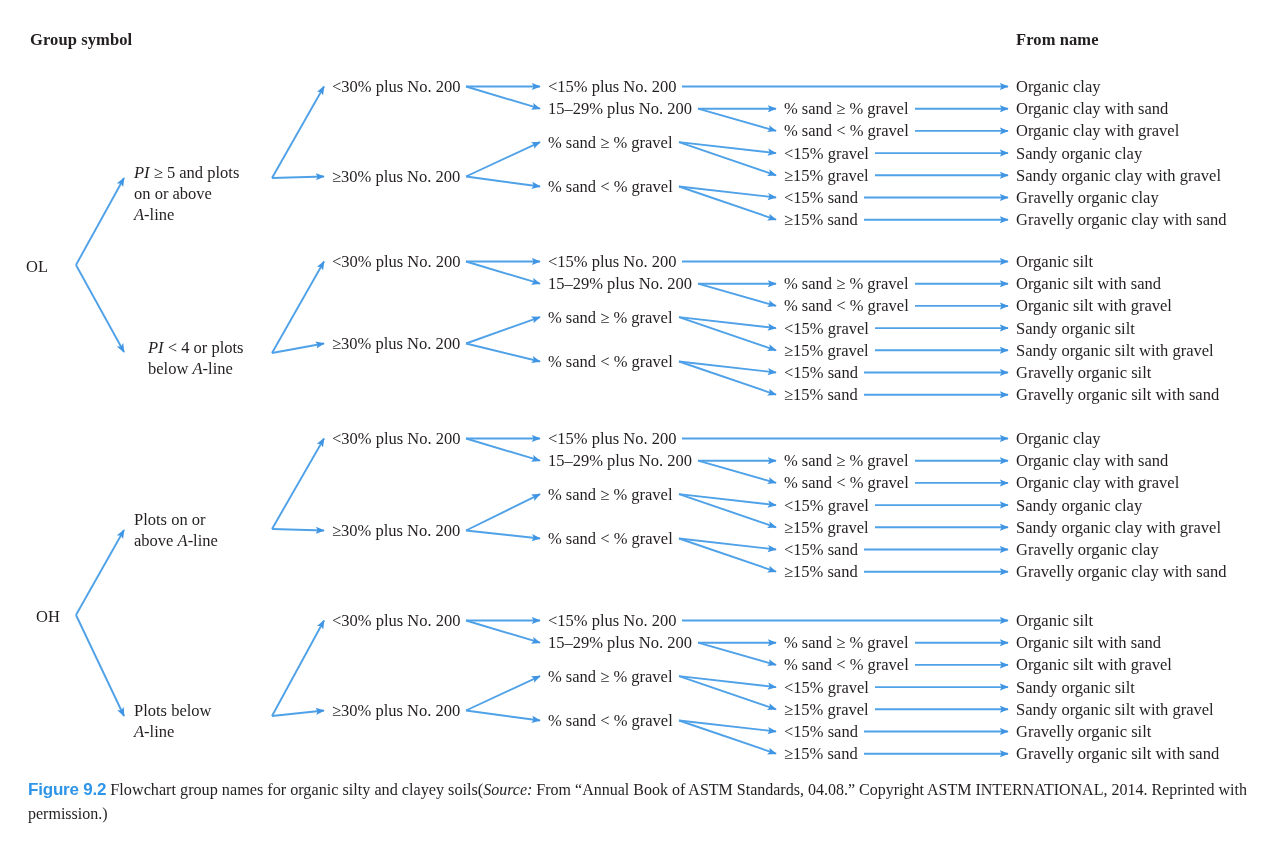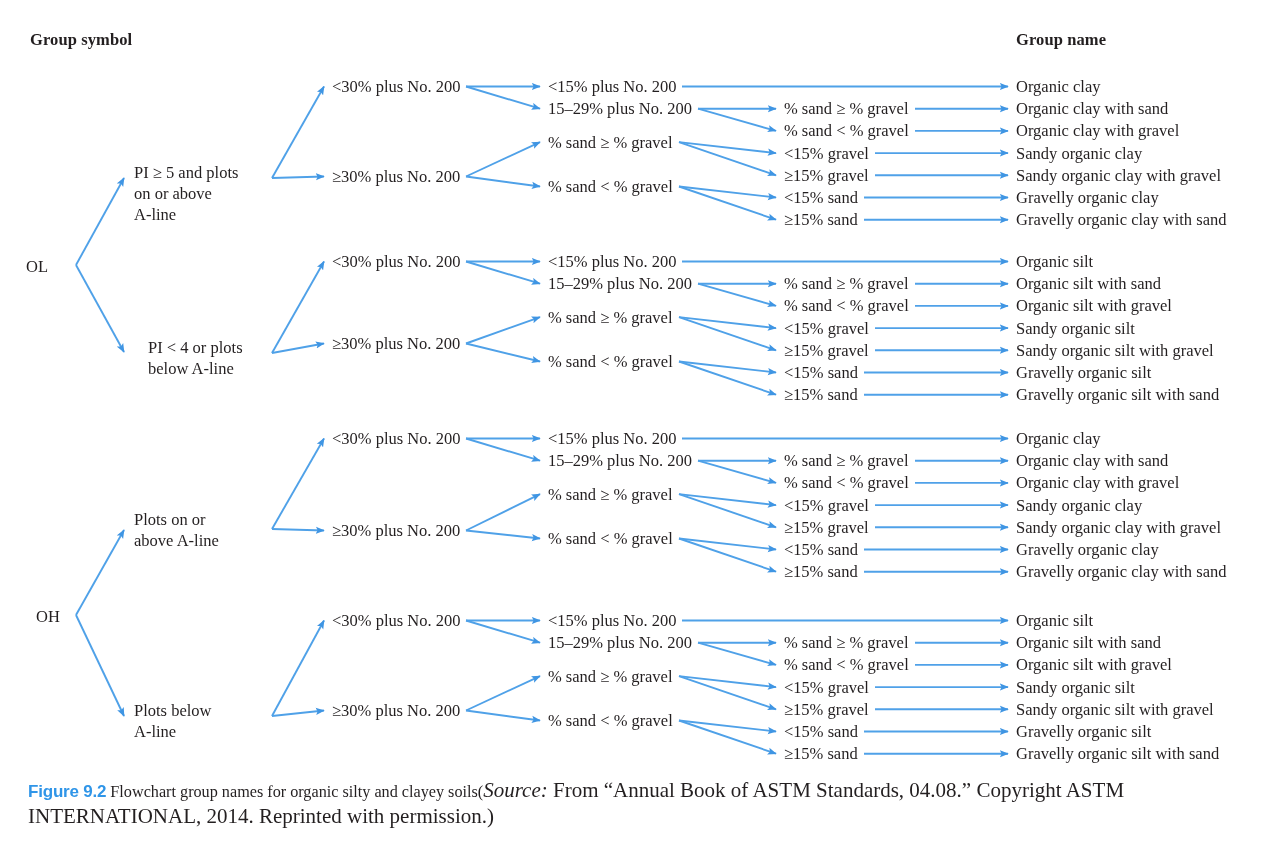--- a/index.html
+++ b/index.html
@@ -22,36 +22,36 @@
     white-space:nowrap;
   }
   .node{
     position:absolute;
     font-size:16.5px;
     line-height:21px;
     white-space:nowrap;
     color:#231f20;
   }
   .node.sym{font-size:16.5px;}
-  .it{}
+  .it{font-style:italic;}
   .cap{
     position:absolute;
     left:28px;top:778px;width:1232px;
     font-size:16.2px;
     line-height:24px;
   }
   .cap .fignum{
     color:#2f95e8;
     font-family:"Liberation Sans","DejaVu Sans",sans-serif;
     font-weight:bold;
     font-size:17px;
     letter-spacing:-.2px;
   }
   .cap .src{font-style:italic;}
-  .cap .small{font-size:21px;}
+  .cap .small{font-size:16px;}
 </style>
 </head>
 <body>
 
 <div id="stage">
 
   <svg class="links" viewBox="0 0 1284 848">
     <defs>
       <marker id="ah" markerWidth="9" markerHeight="8" refX="8.2" refY="4" orient="auto" markerUnits="userSpaceOnUse">
         <path d="M0,0.4 L9,4 L0,7.6 L1.8,4 Z" fill="#3f95e3"></path>
@@ -135,21 +135,21 @@
         <line x1="864" y1="731.5" x2="1008" y2="731.5"></line>
         <line x1="864" y1="753.7" x2="1008" y2="753.7"></line>
         <line x1="76" y1="265" x2="124" y2="178"></line>
         <line x1="76" y1="265" x2="124" y2="352"></line>
         <line x1="76" y1="615" x2="124" y2="530"></line>
         <line x1="76" y1="615" x2="124" y2="716"></line>
       </g>
   </svg>
 
   <div class="hdr" style="left:30px;top:30px;">Group symbol</div>
-  <div class="hdr" style="left:1016px;top:30px;">Group name</div>
+  <div class="hdr" style="left:1016px;top:30px;">From name</div>
 
   <div class="node sym" style="left:26px;top:256px;">OL</div>
   <div class="node sym" style="left:36px;top:606px;">OH</div>
 
   <div class="node" style="left:134px;top:162px;">
     <span class="it">PI</span><span> ≥ 5 and plots</span><br>
     <span>on or above</span><br>
     <span class="it">A</span><span>-line</span>
   </div>
 

